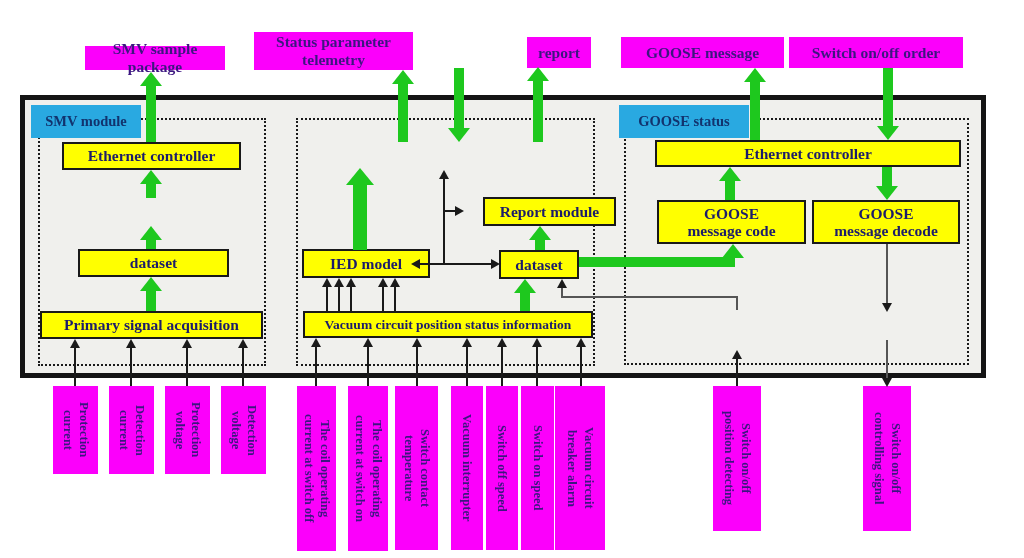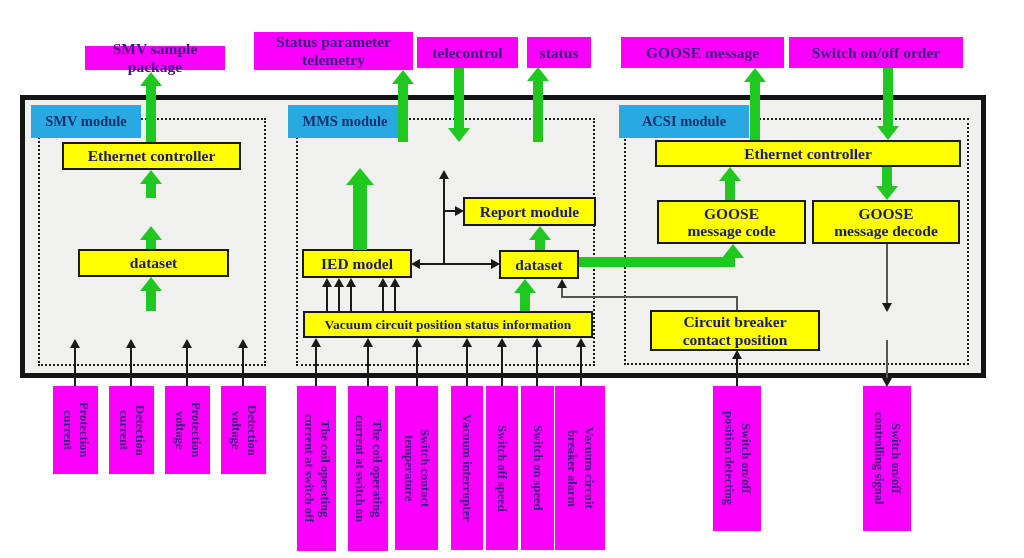--- a/index.html
+++ b/index.html
@@ -57,47 +57,44 @@
 <body>
 
 <div id="stage">
 
   <div class="abs outer" style="left:20px;top:95px;width:966px;height:283px"></div>
   <div class="abs dashed" style="left:38px;top:118px;width:228px;height:248px"></div>
   <div class="abs dashed" style="left:296px;top:118px;width:299px;height:248px"></div>
   <div class="abs dashed" style="left:624px;top:118px;width:345px;height:247px"></div>
 
   <div class="abs blabel" style="left:31px;top:105px;width:110px;height:33px">SMV module</div>
-  <div class="abs blabel" style="left:288px;top:105px;width:114px;height:33px">MMS module</div>
-  <div class="abs blabel" style="left:619px;top:105px;width:130px;height:33px">ACSI module</div>
+  <div class="abs blabel" style="left:619px;top:105px;width:130px;height:33px">GOOSE status</div>
 
   <div class="abs mbox" style="left:85px;top:46px;width:140px;height:24px">SMV sample
 package</div>
   <div class="abs mbox" style="left:254px;top:32px;width:159px;height:38px">Status parameter
 telemetry</div>
-  <div class="abs mbox" style="left:417px;top:37px;width:101px;height:31px">telecontrol</div>
-  <div class="abs mbox" style="left:527px;top:37px;width:64px;height:31px">status</div>
+  <div class="abs mbox" style="left:527px;top:37px;width:64px;height:31px">report</div>
   <div class="abs mbox" style="left:621px;top:37px;width:163px;height:31px">GOOSE message</div>
   <div class="abs mbox" style="left:789px;top:37px;width:174px;height:31px">Switch on/off order</div>
 
   <div class="abs ybox" style="left:62px;top:142px;width:179px;height:28px">Ethernet controller</div>
   <div class="abs ybox" style="left:78px;top:249px;width:151px;height:28px">dataset</div>
-
-  <div class="abs ybox" style="left:463px;top:197px;width:133px;height:29px">Report module</div>
-  <div class="abs ybox" style="left:302px;top:249px;width:110px;height:29px">IED model</div>
+  <div class="abs ybox" style="left:40px;top:311px;width:223px;height:28px">Primary signal acquisition</div>
+
+  <div class="abs ybox" style="left:483px;top:197px;width:133px;height:29px">Report module</div>
+  <div class="abs ybox" style="left:302px;top:249px;width:128px;height:29px">IED model</div>
   <div class="abs ybox" style="left:499px;top:250px;width:80px;height:29px">dataset</div>
   <div class="abs ybox small" style="left:303px;top:311px;width:290px;height:27px">Vacuum circuit position status information</div>
 
   <div class="abs ybox" style="left:655px;top:140px;width:306px;height:27px">Ethernet controller</div>
   <div class="abs ybox" style="left:657px;top:200px;width:149px;height:44px">GOOSE
 message code</div>
   <div class="abs ybox" style="left:812px;top:200px;width:148px;height:44px">GOOSE
 message decode</div>
-  <div class="abs ybox" style="left:650px;top:310px;width:170px;height:41px">Circuit breaker
-contact position</div>
 
   <div class="abs vbox" style="left:53px;top:386px;width:45px;height:88px">Protection
 current</div>
   <div class="abs vbox" style="left:109px;top:386px;width:45px;height:88px">Detection
 current</div>
   <div class="abs vbox" style="left:165px;top:386px;width:45px;height:88px">Protection
 voltage</div>
   <div class="abs vbox" style="left:221px;top:386px;width:45px;height:88px">Detection
 voltage</div>
   <div class="abs vbox" style="left:297px;top:386px;width:39px;height:165px">The coil operating

